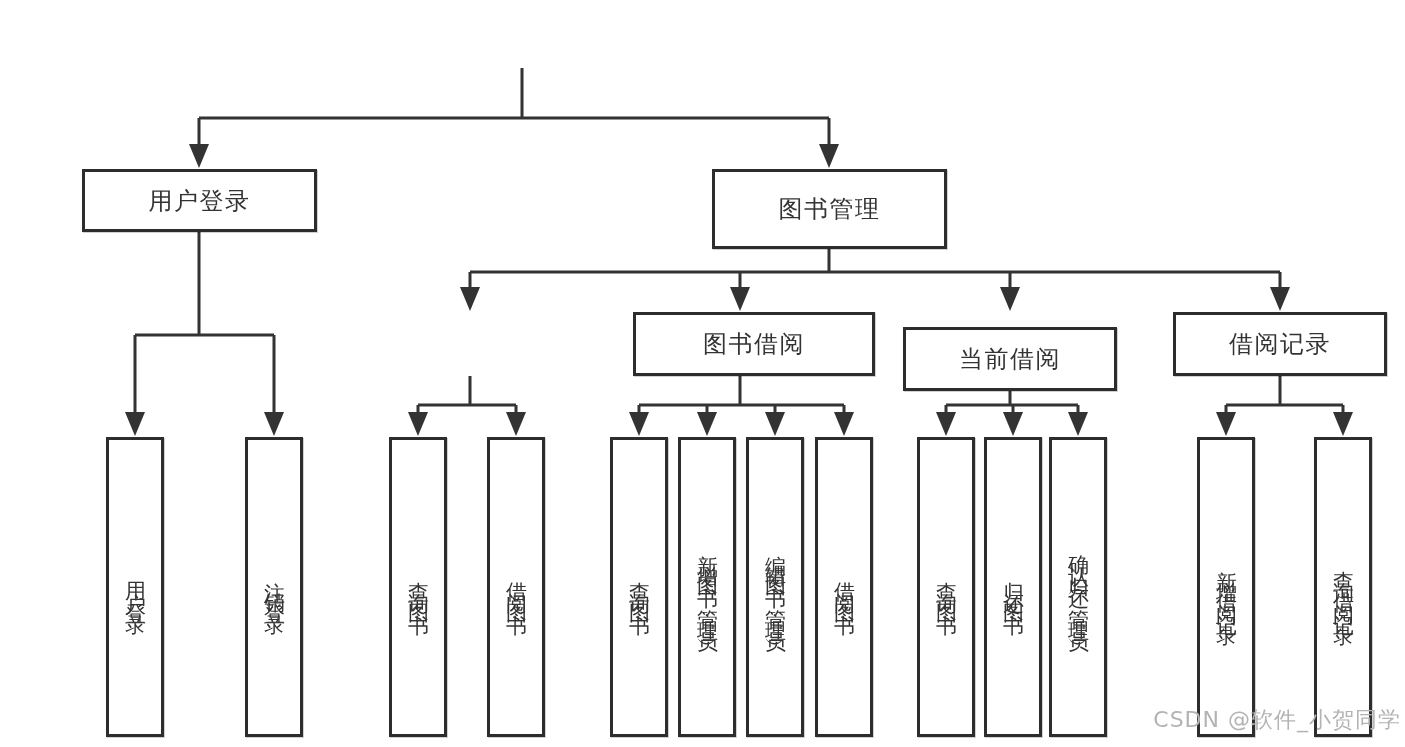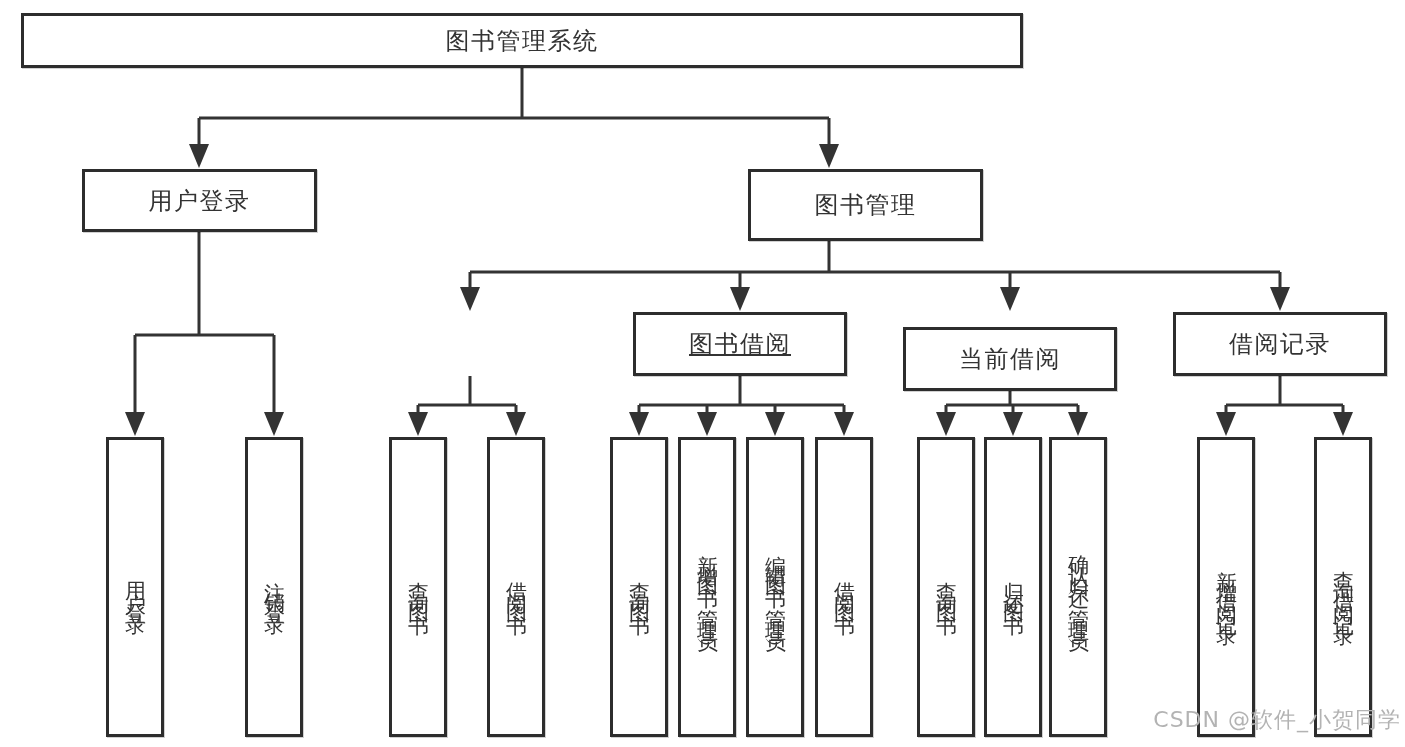--- a/index.html
+++ b/index.html
@@ -120,26 +120,25 @@
       <polygon points="765,412 785,412 775,436"></polygon>
       <polygon points="834,412 854,412 844,436"></polygon>
       <polygon points="936,412 956,412 946,436"></polygon>
       <polygon points="1003,412 1023,412 1013,436"></polygon>
       <polygon points="1068,412 1088,412 1078,436"></polygon>
       <polygon points="1216,412 1236,412 1226,436"></polygon>
       <polygon points="1333,412 1353,412 1343,436"></polygon>
     </g>
   </svg>
 
-  <div class="box h-box" style="left:21px; top:13px; width:1002px; height:55px;">图书管理系统</div>
 
   <div class="box h-box" style="left:82px; top:169px; width:235px; height:63px;">用户登录</div>
-  <div class="box h-box" style="left:748px; top:169px; width:235px; height:72px;">图书管理</div>
+  <div class="box h-box" style="left:712px; top:169px; width:235px; height:80px;">图书管理</div>
 
-  <div class="box h-box" style="left:633px; top:312px; width:214px; height:64px;text-decoration:underline;">图书借阅</div>
+  <div class="box h-box" style="left:633px; top:312px; width:242px; height:64px;">图书借阅</div>
   <div class="box h-box" style="left:903px; top:327px; width:214px; height:64px;">当前借阅</div>
   <div class="box h-box" style="left:1173px; top:312px; width:214px; height:64px;">借阅记录</div>
 
   <div class="box v-box" style="left:106px; top:437px; width:58px; height:300px;">用户登录</div>
   <div class="box v-box" style="left:245px; top:437px; width:58px; height:300px;">注销登录</div>
 
   <div class="box v-box" style="left:389px; top:437px; width:58px; height:300px;">查询图书</div>
   <div class="box v-box" style="left:487px; top:437px; width:58px; height:300px;">借阅图书</div>
 
   <div class="box v-box" style="left:610px; top:437px; width:58px; height:300px;">查询图书</div>

